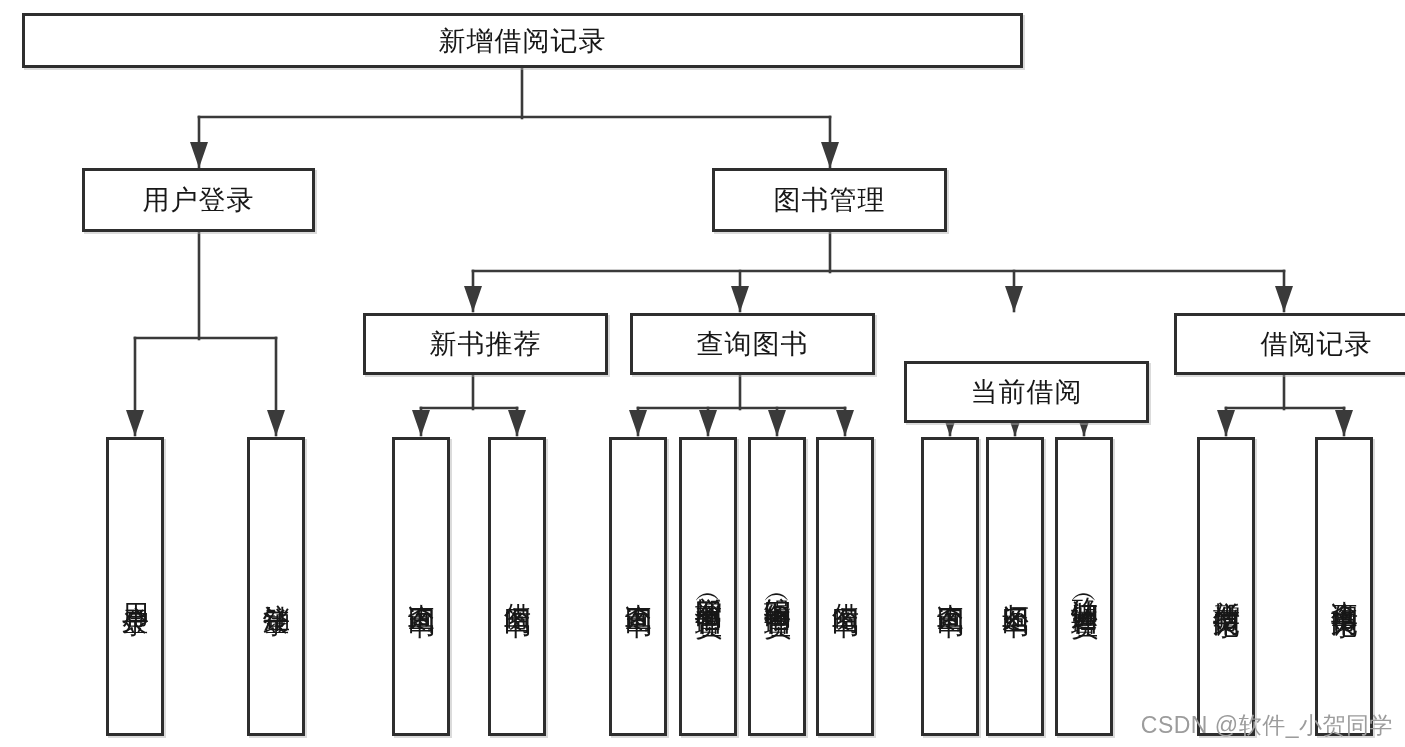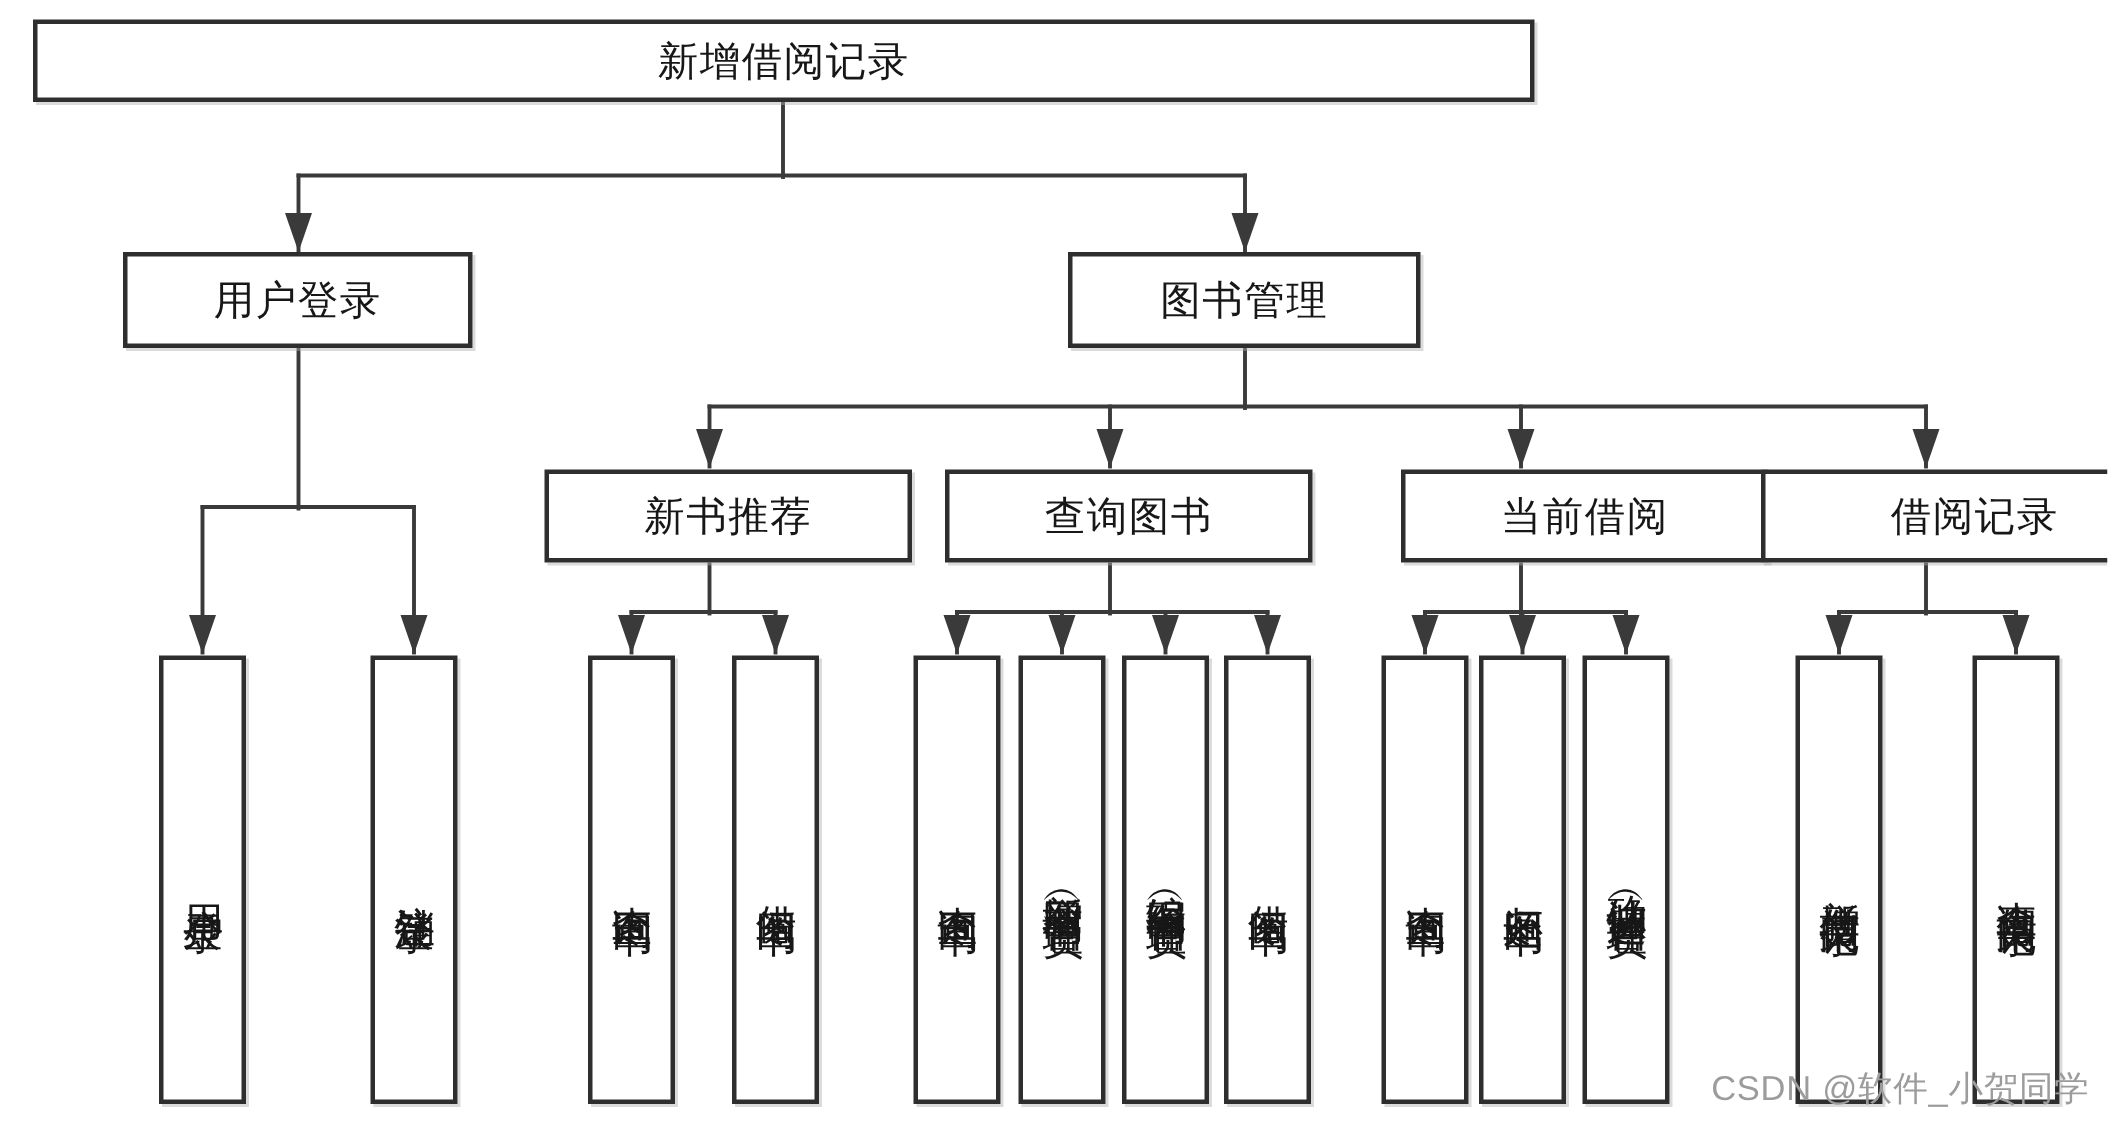--- a/index.html
+++ b/index.html
@@ -91,21 +91,21 @@
   <div class="box lvl2" style="left:712px;width:235px;text-align:center;">
     <span class="hlabel">图书管理</span>
   </div>
 
   <div class="box lvl3" style="left:363px;">
     <span class="hlabel">新书推荐</span>
   </div>
   <div class="box lvl3" style="left:630px;">
     <span class="hlabel">查询图书</span>
   </div>
-  <div class="box lvl3" style="left:934px;">
+  <div class="box lvl3" style="left:904px;margin-top:48px;">
     <span class="hlabel">当前借阅</span>
   </div>
   <div class="box lvl3" style="left:1174px;padding-left:40px;">
     <span class="hlabel">借阅记录</span>
   </div>
 
   <div class="box vbox" style="left:106px;">
     <span class="vtxt">用户登录</span>
   </div>
   <div class="box vbox" style="left:247px;">

